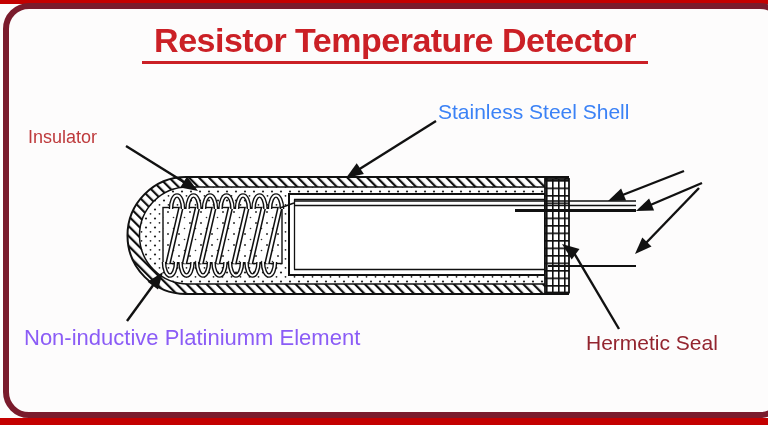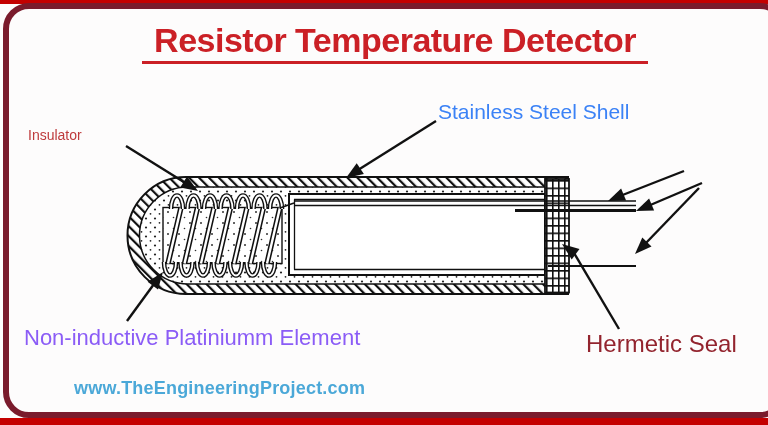--- a/index.html
+++ b/index.html
@@ -17,25 +17,25 @@
   }
   .title{
     position:absolute;top:21px;left:0;width:100%;text-align:center;
     font-size:34px;font-weight:bold;letter-spacing:-0.5px;color:#cb2026;
   }
   .title span{
     display:inline-block;padding:0 12px 2px 12px;
     border-bottom:3px solid currentColor;line-height:1.05;
   }
   .lbl{position:absolute;white-space:nowrap;line-height:1.1;}
-  .lbl-insulator{left:28px;top:128px;font-size:14px;color:#be3a3c;}
+  .lbl-insulator{left:28px;top:128px;font-size:18px;color:#be3a3c;}
   .lbl-shell{left:438px;top:100px;font-size:21px;color:#1e1e1e;}
   .lbl-leads{left:686px;top:157px;font-size:22px;color:#a35ba8;}
   .lbl-element{left:24px;top:326px;font-size:22px;color:#9c59a8;}
-  .lbl-seal{left:586px;top:331px;font-size:24px;color:#93242e;}
+  .lbl-seal{left:586px;top:331px;font-size:21px;color:#93242e;}
   .watermark{
     position:absolute;left:74px;top:378px;font-size:18px;font-weight:bold;
     color:#4ba8d8;letter-spacing:0.2px;
   }
   svg.diagram{position:absolute;left:0;top:0;}
 </style>
 </head>
 <body>
 
 <div class="figure">
@@ -134,14 +134,13 @@
         <polygon points="562,244 579.5,249 571.7,259.4" stroke="none"></polygon>
       </g>
     </g>
   </svg>
 
   <div class="lbl lbl-insulator" style="color: rgb(190, 58, 60);">Insulator</div>
   <div class="lbl lbl-shell" style="color: #3b82f6;">Stainless Steel Shell</div>
   <div class="lbl lbl-element" style="color: #8b5cf6;">Non-inductive Platiniumm Element</div>
   <div class="lbl lbl-seal" style="color: rgb(147, 36, 46);">Hermetic Seal</div>
 
-  <div class="watermark" style="color: rgb(75, 168, 216);">www.TheEngineeringProject.com</div>
 </div>
 
 </body></html>

